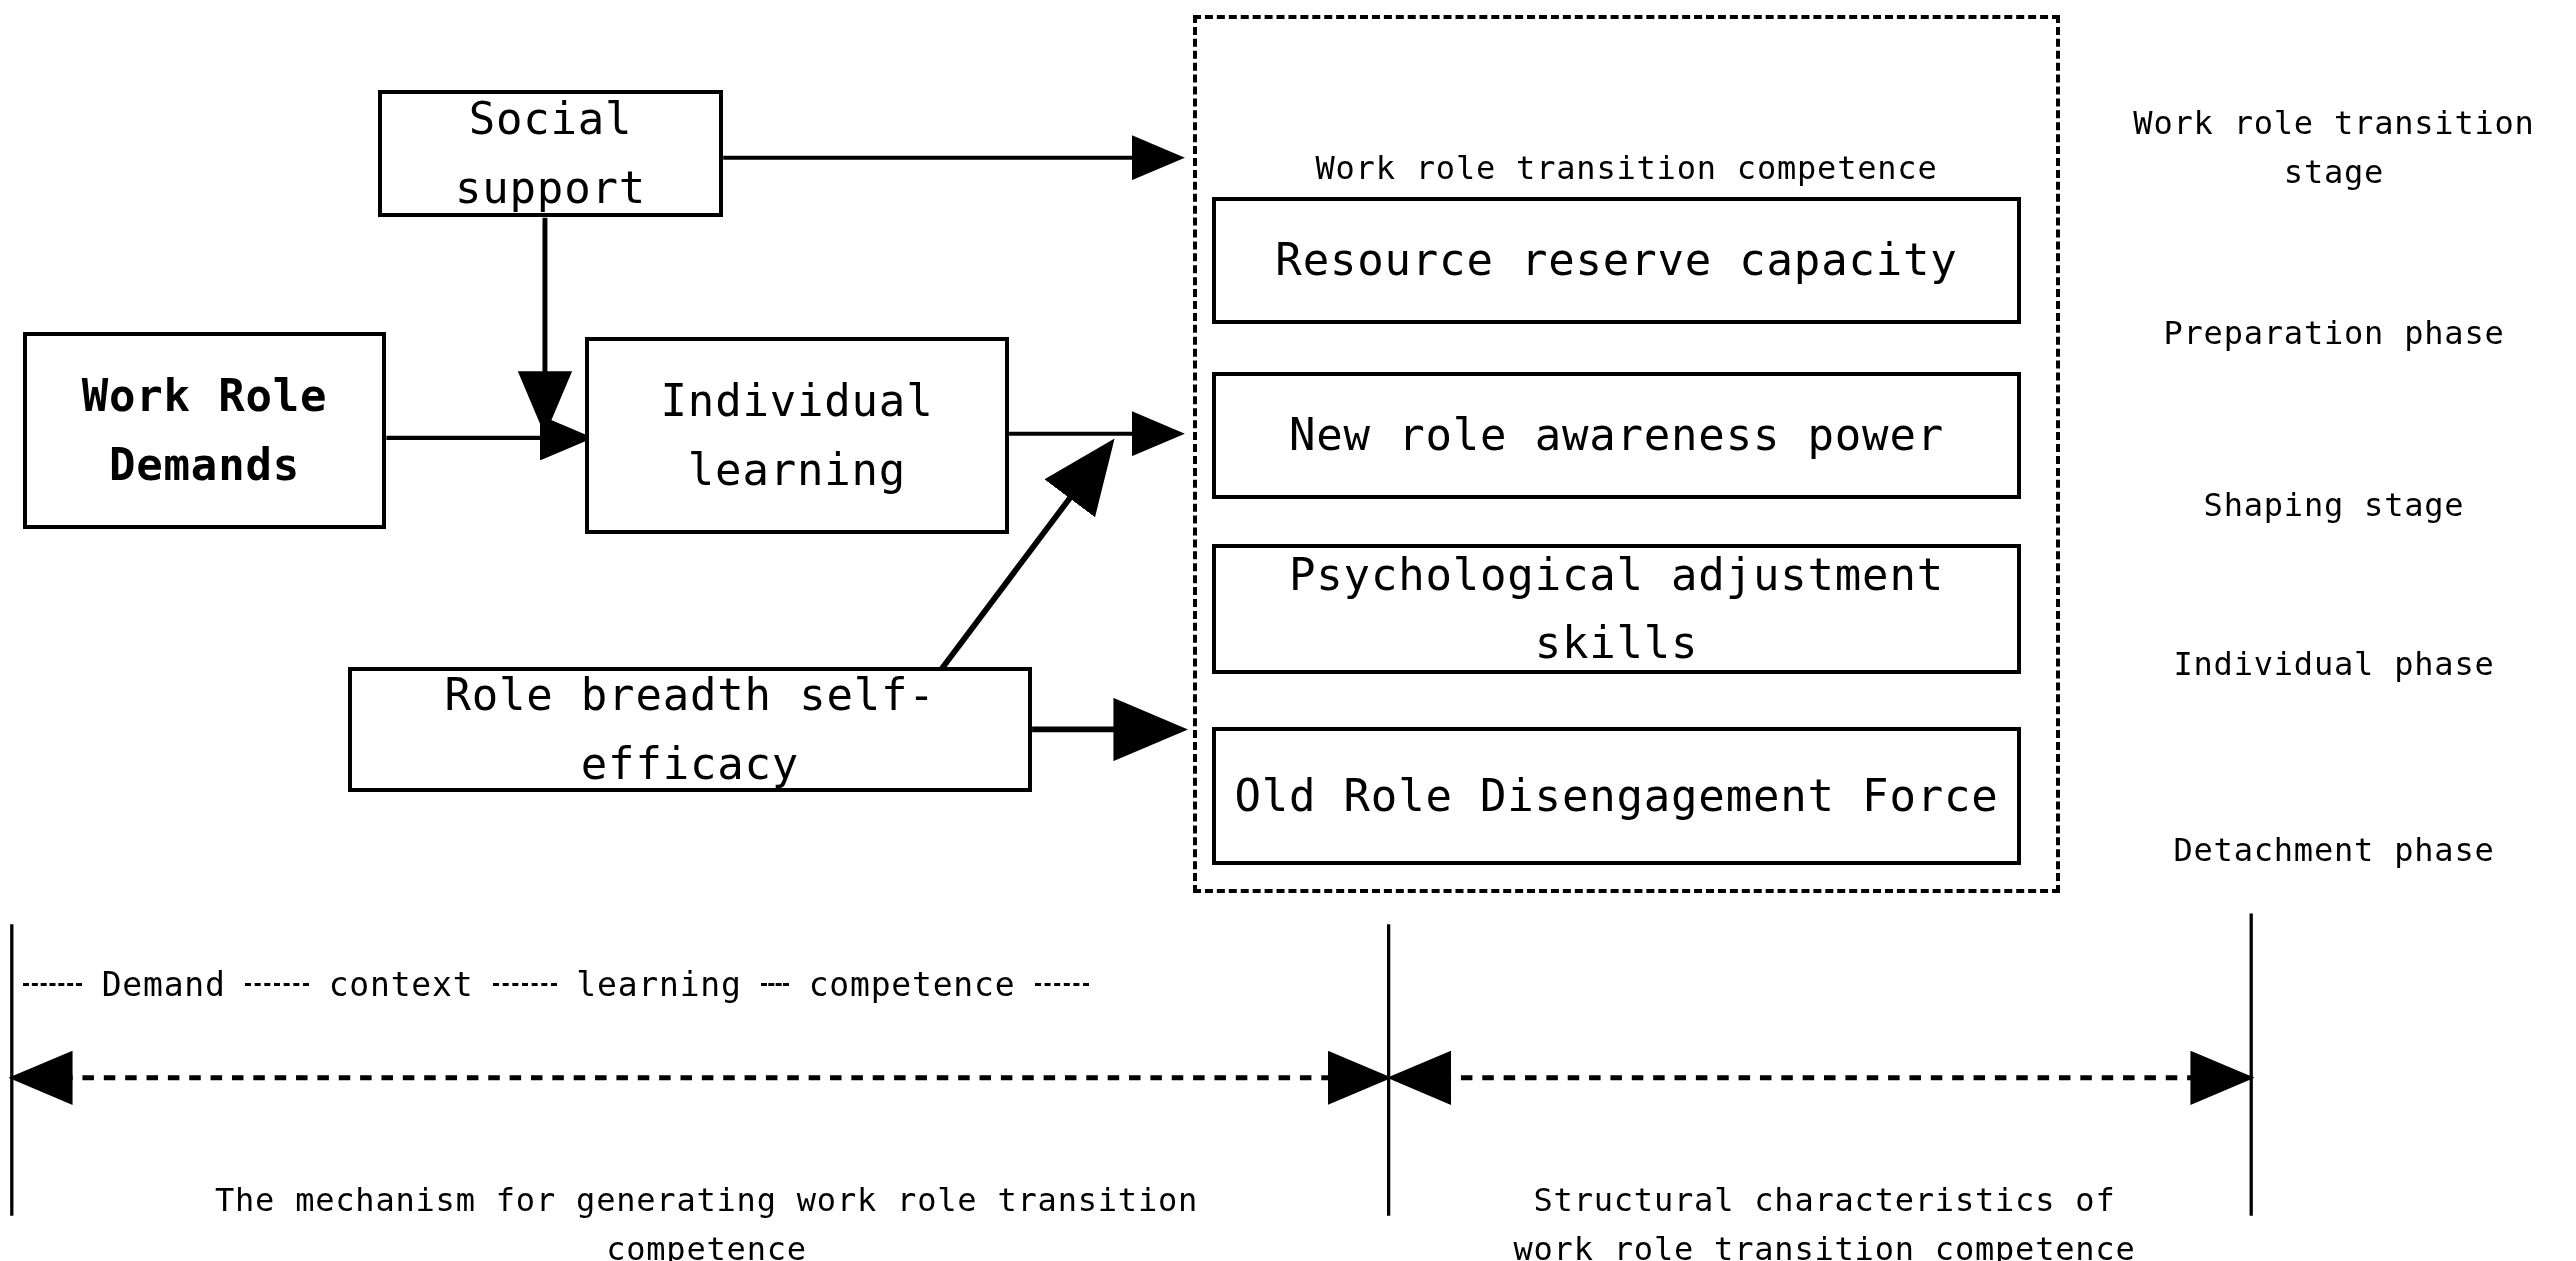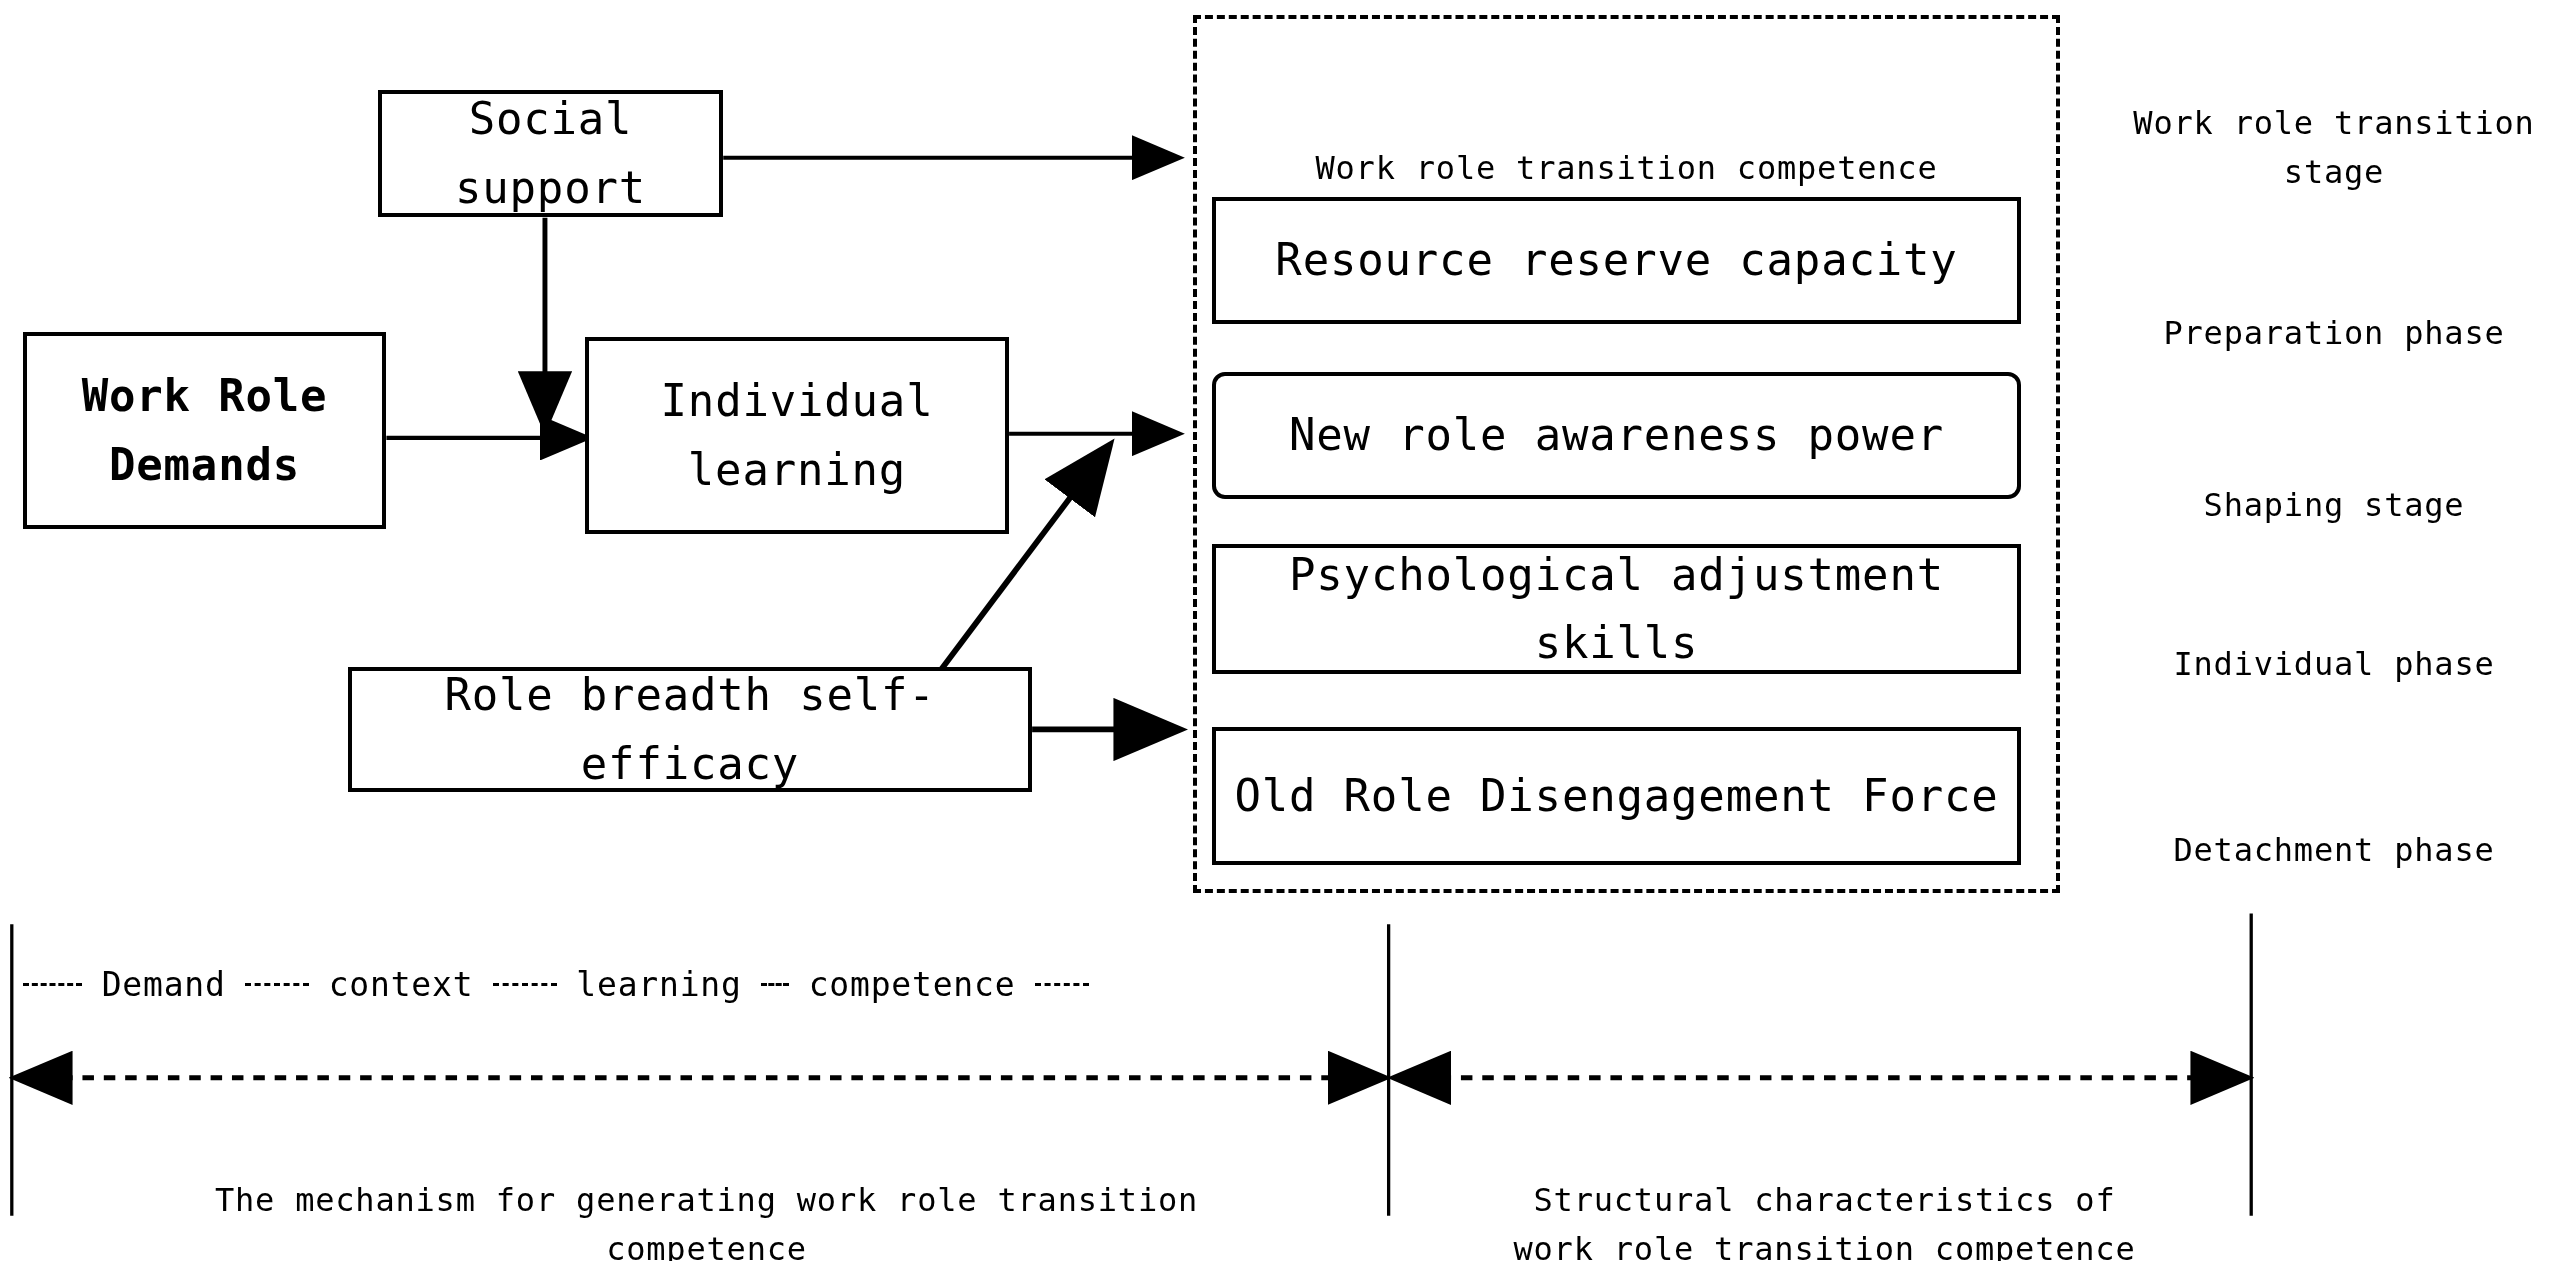--- a/index.html
+++ b/index.html
@@ -107,21 +107,21 @@
   <div class="dashbox" style="left:1193px;top:15px;width:867px;height:878px;"></div>
 
   <div class="plaintext" style="left:1193px;top:94px;width:867px;">
     <span>Work role transition competence</span>
   </div>
 
   <div class="box" style="left:1212px;top:197px;width:809px;height:127px;">
     <span class="lbl">Resource reserve capacity</span>
   </div>
 
-  <div class="box" style="left:1212px;top:372px;width:809px;height:127px;border-radius:13px;">
+  <div class="box" style="left:1212px;top:372px;width:809px;height:127px;">
     <span class="lbl">New role awareness power</span>
   </div>
 
   <div class="box" style="left:1212px;top:544px;width:809px;height:130px;">
     <span class="lbl">Psychological adjustment skills</span>
   </div>
 
   <div class="box" style="left:1212px;top:727px;width:809px;height:138px;">
     <span class="lbl">Old Role Disengagement Force</span>
   </div>

